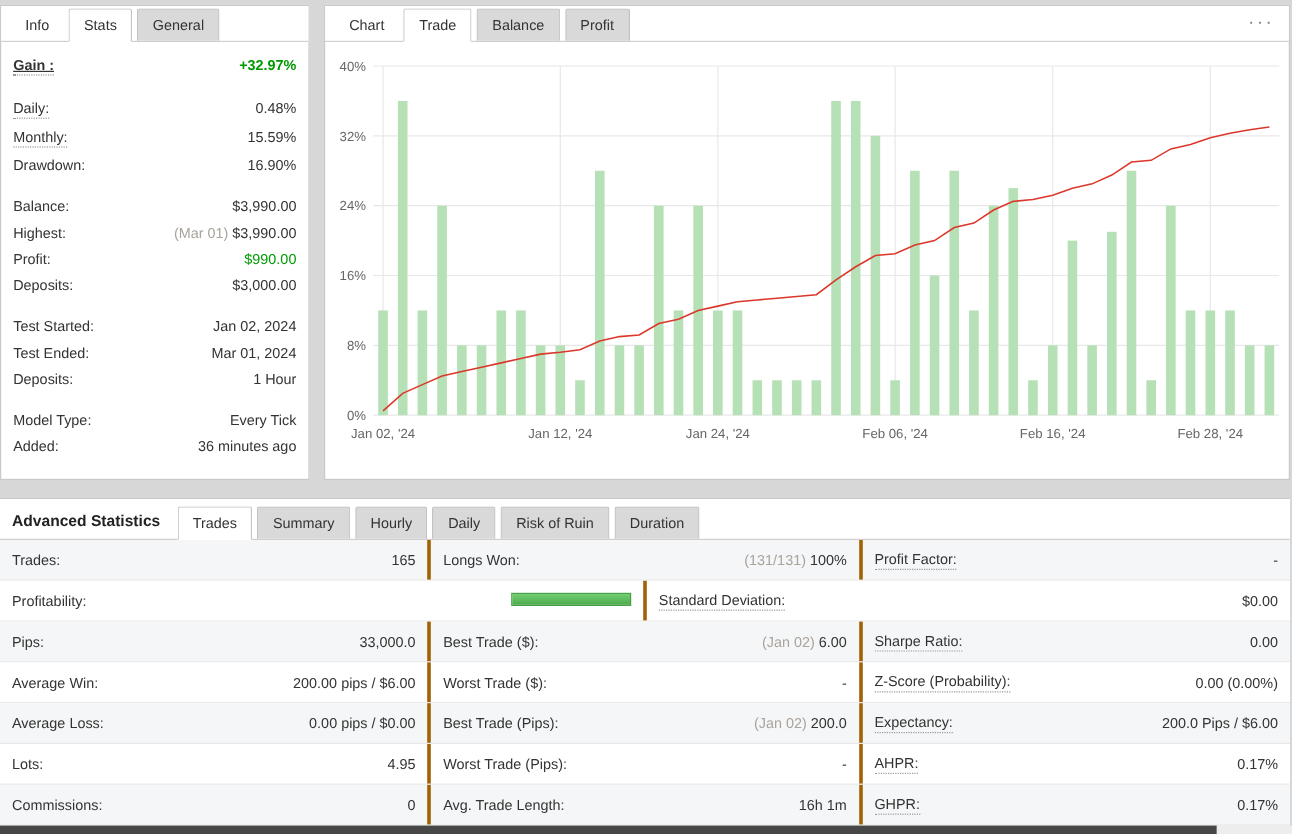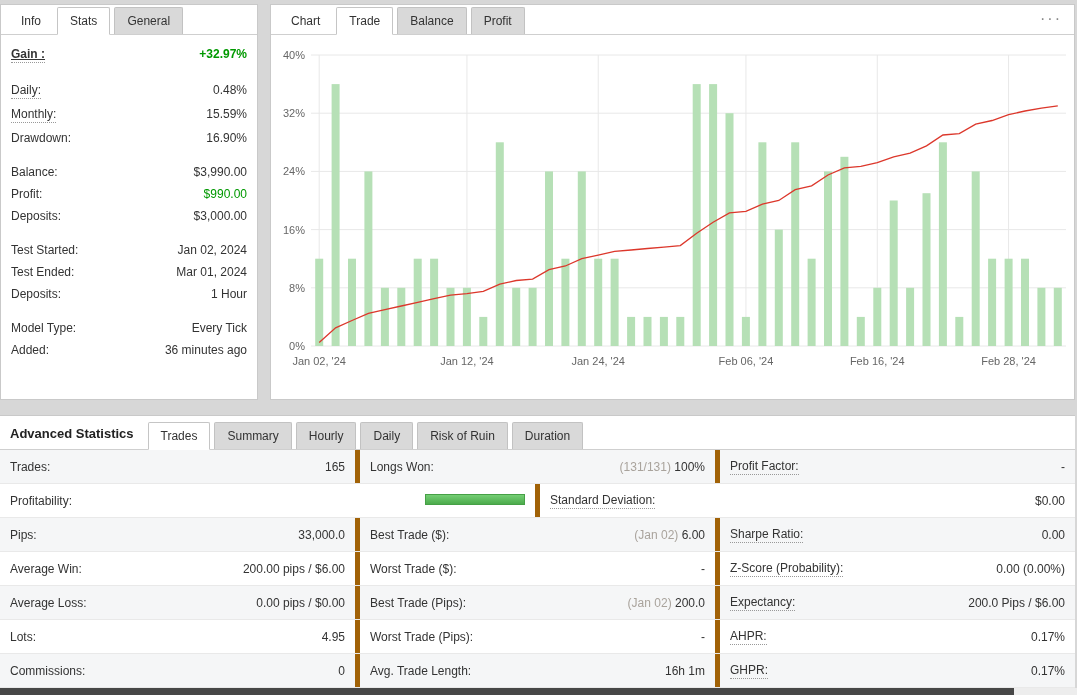--- a/index.html
+++ b/index.html
@@ -57,21 +57,21 @@
   .chart-area svg { position: absolute; left: 0; top: 0; }
 
   
   .stats-row {
     display: flex; height: 34px; background: #fff;
     border-bottom: 1px solid #e9e9e9;
   }
   .stats-row.alt { background: #f5f6f7; }
   .stats-cell {
     flex: 1 1 0; display: flex; align-items: center; justify-content: space-between;
-    padding: 0 10px; border-left: 5px solid #a16207; min-width: 0;
+    padding: 0 10px; border-left: 3px solid #a16207; min-width: 0;
   }
   .stats-cell.c1 { border-left: none; }
   .cell-label { color: #333; }
   .cell-value { color: #333; text-align: right; }
   .profit-bar {
     display: inline-block; height: 11px; width: 100px;
     background: linear-gradient(#74ce74, #4cab4c);
     border: 1px solid #46a046;
   }
 
@@ -105,20 +105,24 @@
         </div>
         <div class="info-row">
           <span class="info-label">Drawdown:</span>
           <span class="info-value">16.90%</span>
         </div>
       </div>
       <div class="info-group">
         <div class="info-row">
           <span class="info-label">Balance:</span>
           <span class="info-value">$3,990.00</span>
+        </div>
+        <div class="info-row">
+          <span class="info-label">Highest:</span>
+          <span class="info-value"><span class="prefix">(Mar 01) </span>$3,990.00</span>
         </div>
         <div class="info-row">
           <span class="info-label">Profit:</span>
           <span class="info-value green">$990.00</span>
         </div>
         <div class="info-row">
           <span class="info-label">Deposits:</span>
           <span class="info-value">$3,000.00</span>
         </div>
       </div>

